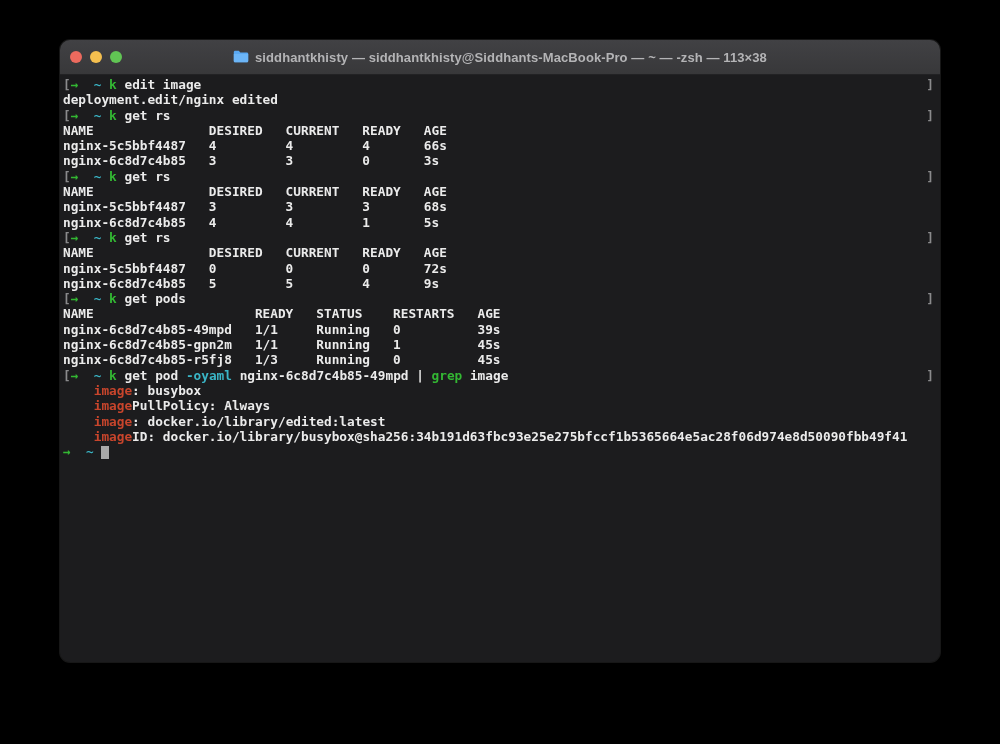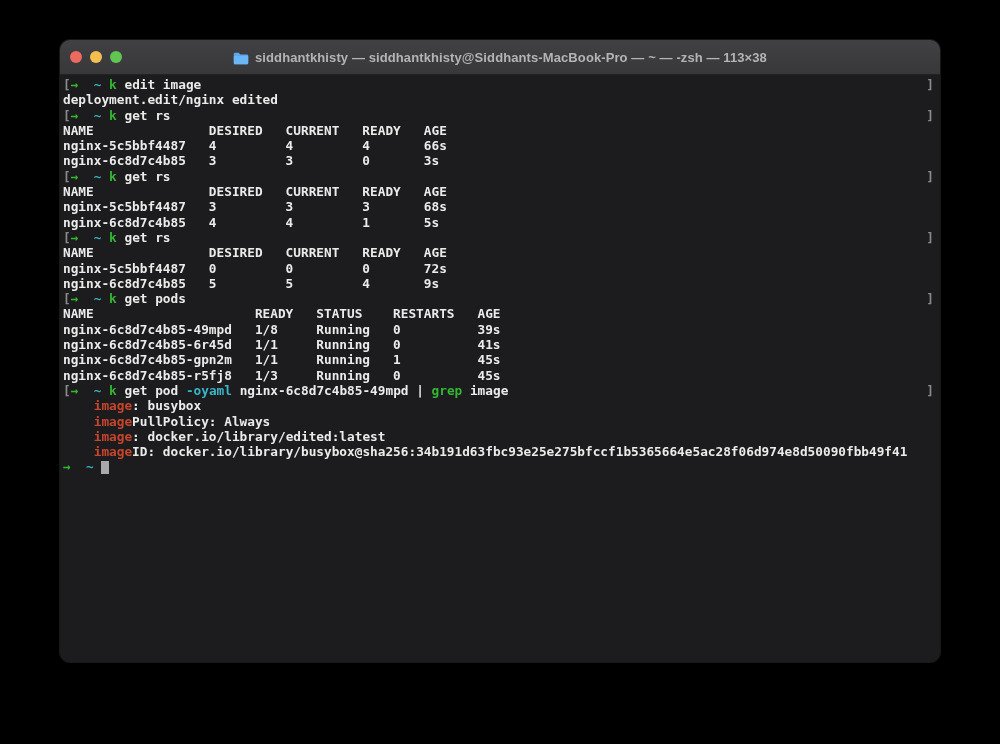--- a/index.html
+++ b/index.html
@@ -35,21 +35,21 @@
   }
   .tl {
     width: 12px; height: 12px;
     border-radius: 50%;
     display: inline-block;
   }
   .tl.red    { background: var(--traffic_red, #ec6a5e); }
   .tl.yellow { background: var(--traffic_yellow, #f4bf4f); }
   .tl.green  { background: var(--traffic_green, #61c554); }
   .titlewrap {
-    display: flex; align-items: flex-end; gap: 6px;
+    display: flex; align-items: flex-start; gap: 6px;
     max-width: 70%;
   }
   .title-text {
     color: #b4b4b6;
     font-size: 13px;
     font-weight: bold;
     white-space: nowrap;
     overflow: hidden;
     letter-spacing: 0.1px;
   }
@@ -114,22 +114,21 @@
       <div class="tline"><span class="seg-d">[</span><span class="seg-g">→</span><span class="seg-p">  </span><span class="seg-c">~</span><span class="seg-p"> </span><span class="seg-g">k</span><span class="seg-p"> get rs</span><span class="spacer"></span><span class="seg-d">]</span></div>
       <div class="tline"><span class="seg-p">NAME               DESIRED   CURRENT   READY   AGE</span></div>
       <div class="tline"><span class="seg-p">nginx-5c5bbf4487   3         3         3       68s</span></div>
       <div class="tline"><span class="seg-p">nginx-6c8d7c4b85   4         4         1       5s</span></div>
       <div class="tline"><span class="seg-d">[</span><span class="seg-g">→</span><span class="seg-p">  </span><span class="seg-c">~</span><span class="seg-p"> </span><span class="seg-g">k</span><span class="seg-p"> get rs</span><span class="spacer"></span><span class="seg-d">]</span></div>
       <div class="tline"><span class="seg-p">NAME               DESIRED   CURRENT   READY   AGE</span></div>
       <div class="tline"><span class="seg-p">nginx-5c5bbf4487   0         0         0       72s</span></div>
       <div class="tline"><span class="seg-p">nginx-6c8d7c4b85   5         5         4       9s</span></div>
       <div class="tline"><span class="seg-d">[</span><span class="seg-g">→</span><span class="seg-p">  </span><span class="seg-c">~</span><span class="seg-p"> </span><span class="seg-g">k</span><span class="seg-p"> get pods</span><span class="spacer"></span><span class="seg-d">]</span></div>
       <div class="tline"><span class="seg-p">NAME                     READY   STATUS    RESTARTS   AGE</span></div>
-      <div class="tline"><span class="seg-p">nginx-6c8d7c4b85-49mpd   1/8     Running   0          39s</span></div>
-      <div class="tline"><span class="seg-p">nginx-6c8d7c4b85-6r45d   1/1     Running   0          41s</span></div>
+      <div class="tline"><span class="seg-p">nginx-6c8d7c4b85-49mpd   1/1     Running   0          39s</span></div>
       <div class="tline"><span class="seg-p">nginx-6c8d7c4b85-gpn2m   1/1     Running   1          45s</span></div>
       <div class="tline"><span class="seg-p">nginx-6c8d7c4b85-r5fj8   1/3     Running   0          45s</span></div>
       <div class="tline"><span class="seg-d">[</span><span class="seg-g">→</span><span class="seg-p">  </span><span class="seg-c">~</span><span class="seg-p"> </span><span class="seg-g">k</span><span class="seg-p"> get pod </span><span class="seg-c">-oyaml</span><span class="seg-p"> nginx-6c8d7c4b85-49mpd | </span><span class="seg-g">grep</span><span class="seg-p"> image</span><span class="spacer"></span><span class="seg-d">]</span></div>
       <div class="tline"><span class="seg-p">    </span><span class="seg-r">image</span><span class="seg-p">: busybox</span></div>
       <div class="tline"><span class="seg-p">    </span><span class="seg-r">image</span><span class="seg-p">PullPolicy: Always</span></div>
       <div class="tline"><span class="seg-p">    </span><span class="seg-r">image</span><span class="seg-p">: docker.io/library/edited:latest</span></div>
       <div class="tline"><span class="seg-p">    </span><span class="seg-r">image</span><span class="seg-p">ID: docker.io/library/busybox@sha256:34b191d63fbc93e25e275bfccf1b5365664e5ac28f06d974e8d50090fbb49f41</span></div>
       <div class="tline"><span class="seg-g">→</span><span class="seg-p">  </span><span class="seg-c">~</span><span class="seg-p"> </span><span class="cursor"></span></div>
     </div>
 </div>

